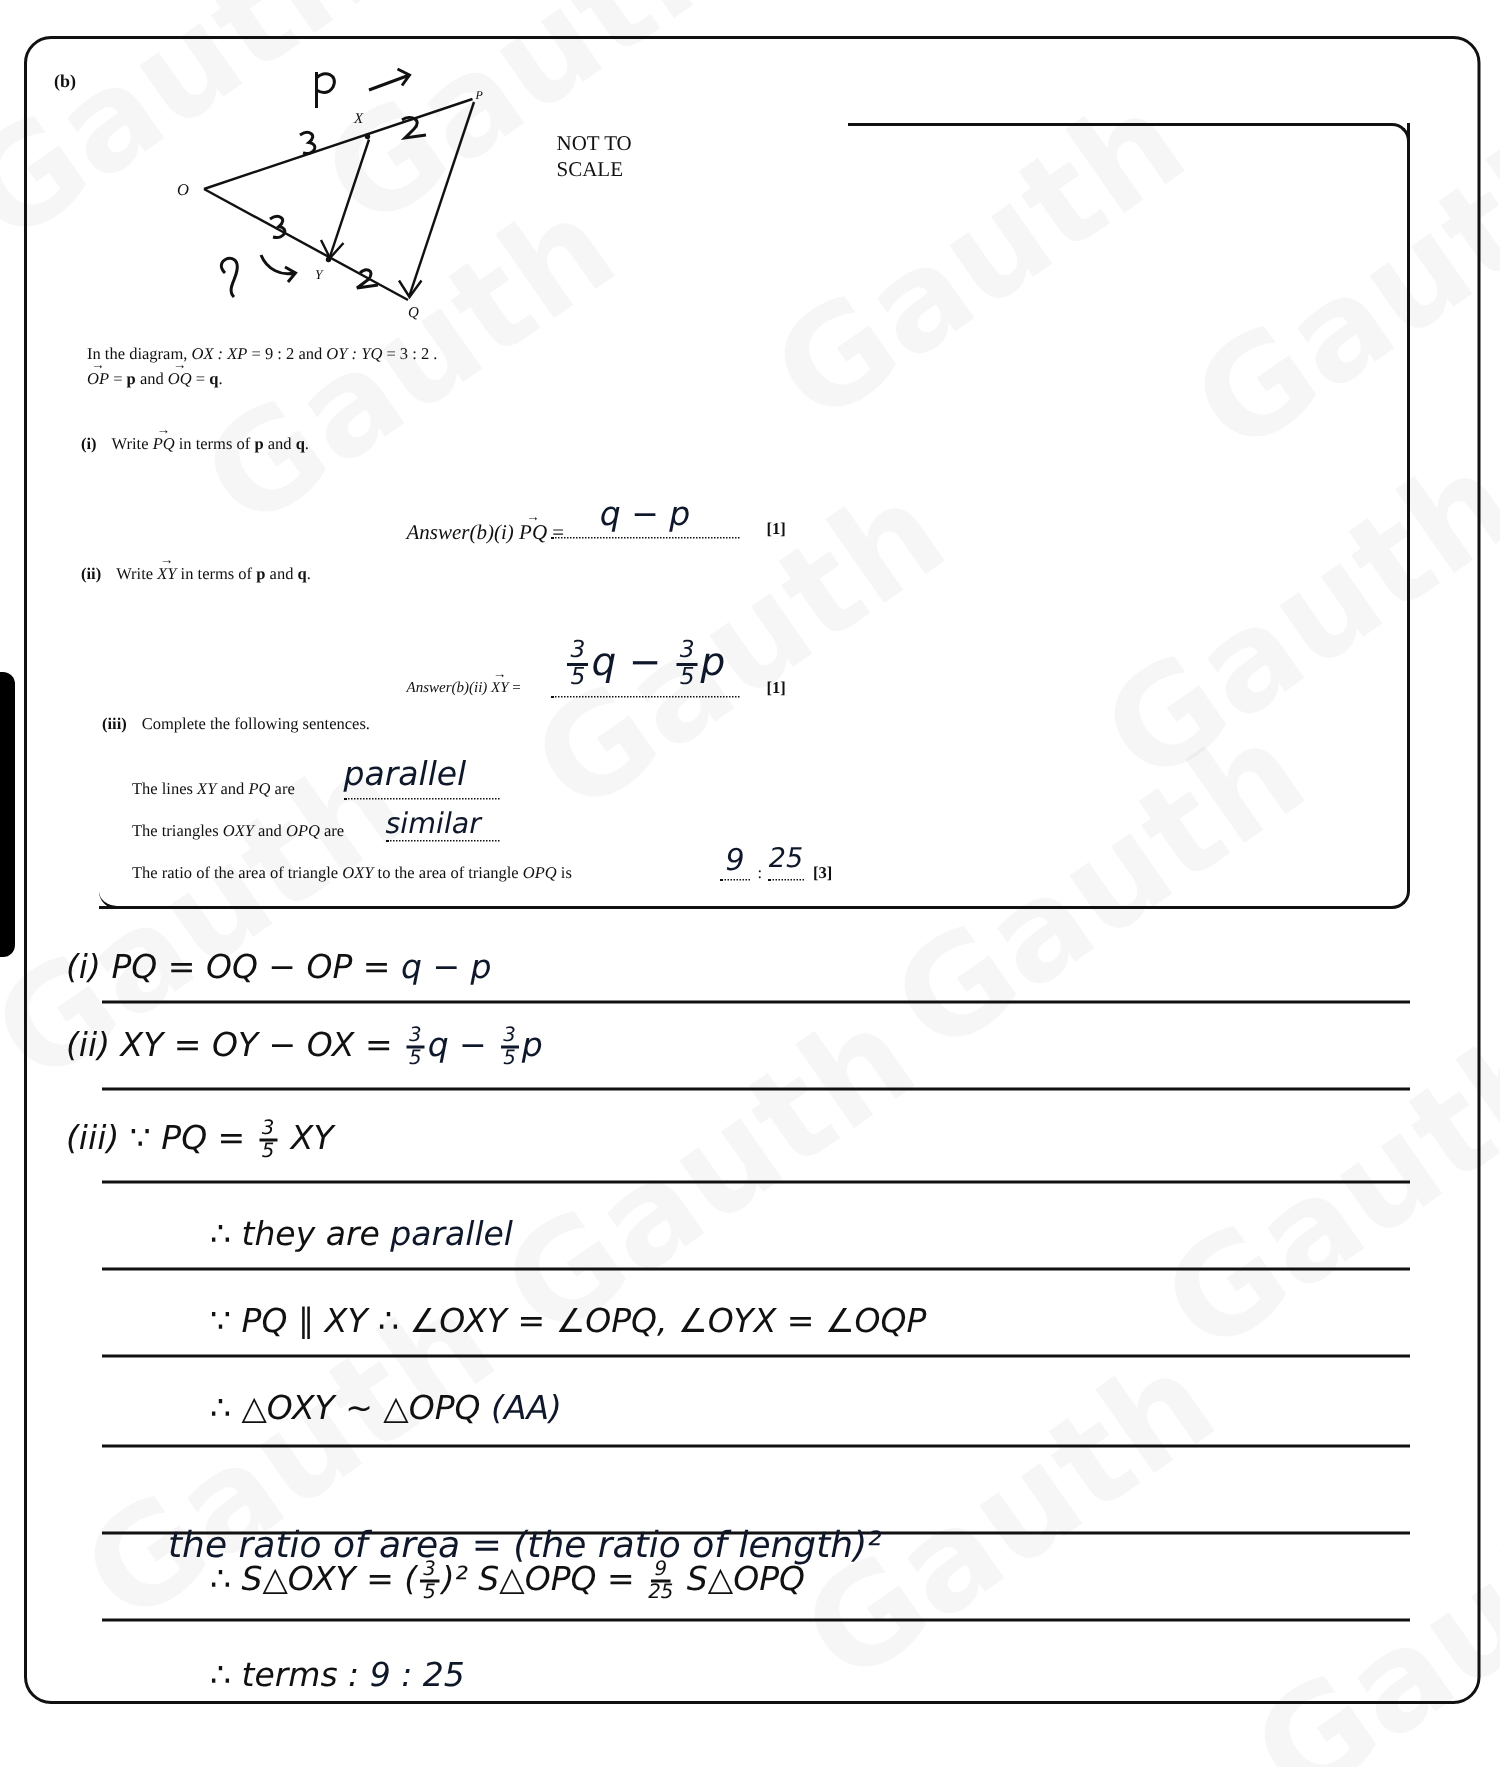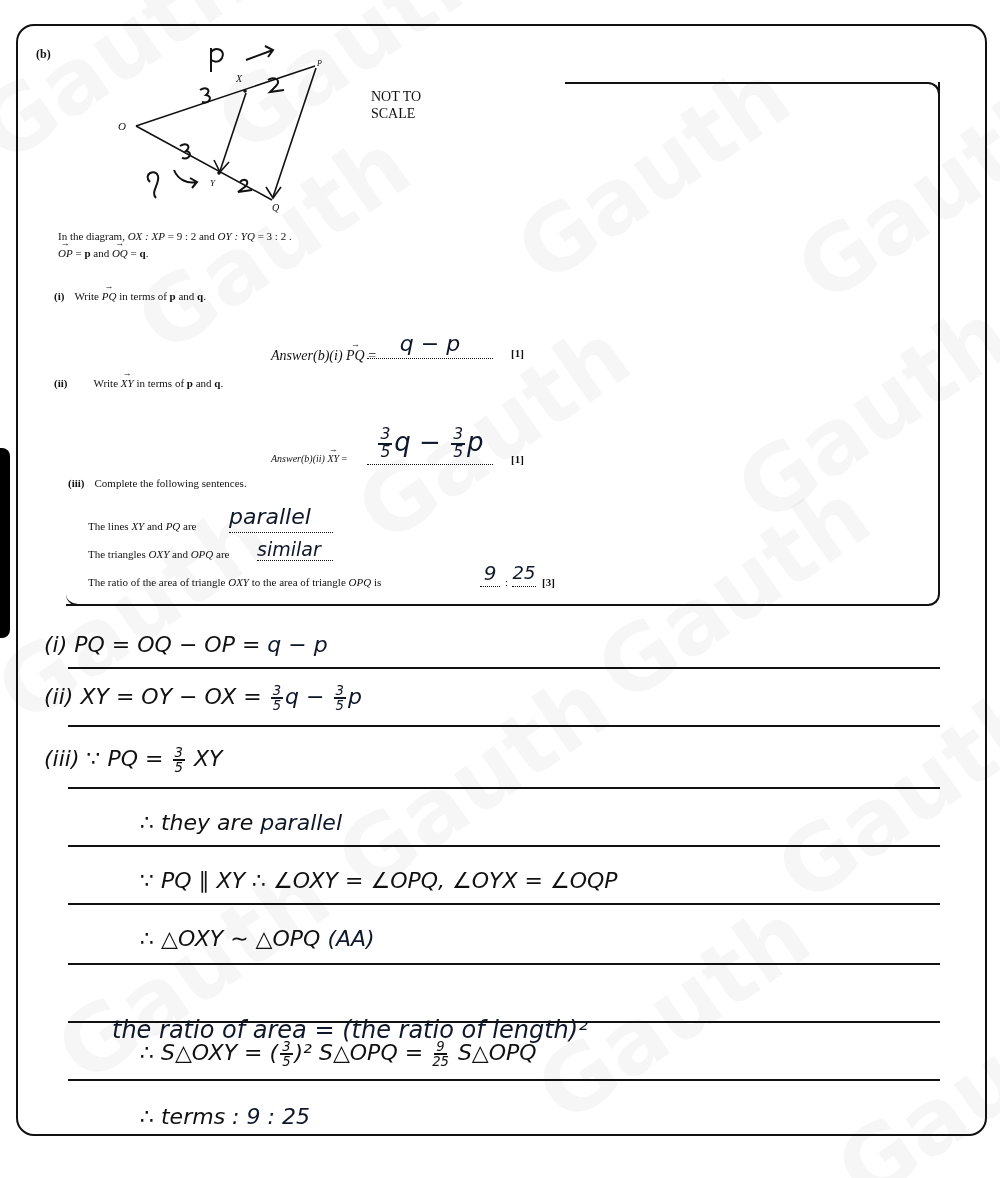--- a/index.html
+++ b/index.html
@@ -105,21 +105,21 @@
 </div>
 <div class="abs print" style="left:271px;top:348px;font-size:14px;">
   <span class="ital">Answer(b)(i) </span><span class="vec">PQ</span><span> =</span>
 </div>
 <div class="abs dots" style="left:367px;top:330px;width:126px;height:28px;text-align:center;">
   <span class="hand" style="font-size:22px;line-height:28px;">q − p</span>
 </div>
 <div class="abs print bold" style="left:511px;top:347px;">[1]</div>
 
 <div class="abs print" style="left:54px;top:377px;">
-  <span class="bold" style="margin-right:26px;">(ii)</span><span>Write </span><span class="vec">XY</span><span> in terms of </span><span class="bold">p</span><span> and </span><span class="bold">q</span><span>.</span>
+  <span class="bold" style="margin-right:10px;">(ii)</span><span>Write </span><span class="vec">XY</span><span> in terms of </span><span class="bold">p</span><span> and </span><span class="bold">q</span><span>.</span>
 </div>
 <div class="abs print" style="left:271px;top:453px;font-size:10px;">
   <span class="ital">Answer(b)(ii) </span><span class="vec">XY</span><span> =</span>
 </div>
 <div class="abs dots" style="left:367px;top:420px;width:126px;height:44px;text-align:center;">
   <span class="hand" style="font-size:26px;line-height:44px;white-space:nowrap;">
     <span class="frac">
         <span class="num">3</span>
         <span>5</span>
       </span><span>q</span><span> − </span><span class="frac">

